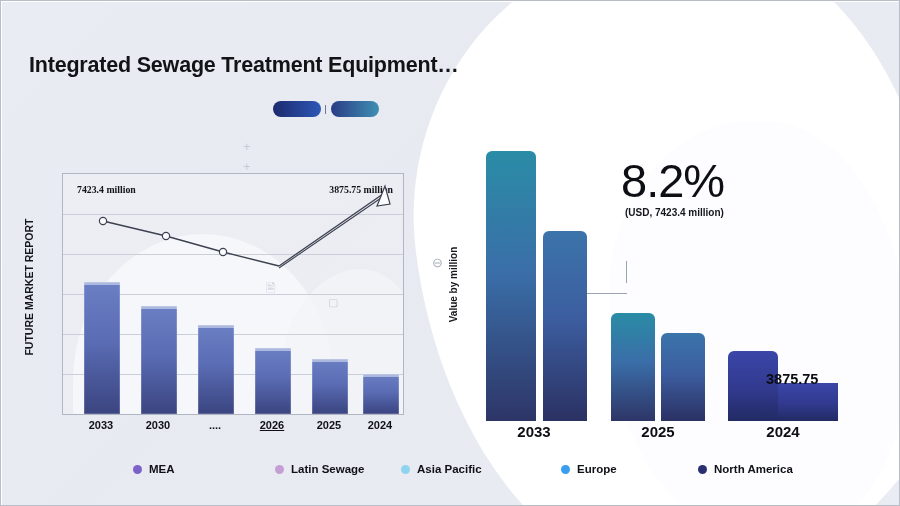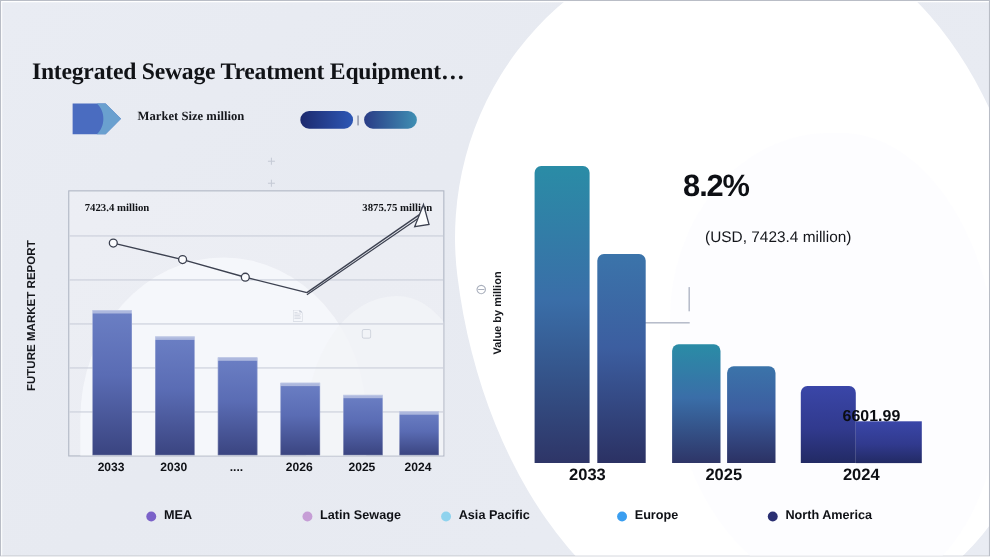--- a/index.html
+++ b/index.html
@@ -28,21 +28,21 @@
     z-index:1;
   }
   .swoosh2{
     position:absolute;right:-10px;top:120px;width:300px;height:420px;
     background:#fdfdff;
     border-radius:50% 50% 44% 56% / 42% 58% 46% 54%;
     z-index:1;opacity:.9;
   }
 
   
-  .hdr{position:absolute;left:0;top:0;width:900px;height:140px;z-index:5;font-family:Liberation Serif, serif;}
+  .hdr{position:absolute;left:0;top:0;width:900px;height:140px;z-index:5;}
   .title-left{
     position:absolute;left:28px;top:52px;width:450px;
     font-size:21.5px;font-weight:bold;color:#111317;letter-spacing:-.2px;
     white-space:nowrap;overflow:hidden;
   }
   .title-right{
     position:absolute;left:470px;top:52px;width:420px;text-align:center;
     font-size:21.5px;font-weight:bold;color:#111317;letter-spacing:-.3px;
     white-space:nowrap;
   }
@@ -103,25 +103,25 @@
   .mini-ico{position:absolute;font-size:9px;color:#c6cbd6;}
 
   
   .right-panel{position:absolute;left:420px;top:130px;width:480px;height:330px;z-index:5;}
   .ylabel-right{
     position:absolute;left:-33px;top:148px;width:130px;text-align:center;
     font-size:10px;font-weight:bold;color:#15171c;
     transform:rotate(-90deg);transform-origin:center center;white-space:nowrap;
   }
   .cagr{
-    position:absolute;left:200px;top:22px;font-size:28px;font-weight:bold;
+    position:absolute;left:200px;top:22px;font-size:47px;font-weight:normal;
     color:#0d0f14;letter-spacing:-1px;
   }
   .cagr-sub{
-    position:absolute;left:220px;top:76px;font-size:14px;font-weight:normal;color:#14161b;
+    position:absolute;left:204px;top:76px;font-size:10px;font-weight:bold;color:#14161b;
   }
   .rbars{position:absolute;left:40px;top:0;width:440px;height:290px;}
   .rbar{position:absolute;bottom:0;border-radius:6px 6px 0 0;}
   .teal{background:linear-gradient(180deg,#2a8ca6 0%,#3a6ea8 45%,#2e3567 100%);}
   .blue{background:linear-gradient(180deg,#3b74aa 0%,#3c5ea0 45%,#2b3163 100%);}
   .navy{background:linear-gradient(180deg,#3a46a8 0%,#313a8e 55%,#222a64 100%);}
   .rxlabels{position:absolute;left:40px;top:292px;width:440px;height:20px;}
   .rxlab{position:absolute;top:0;width:120px;text-align:center;font-size:15px;font-weight:bold;color:#0d0f14;}
   .val-label{
     position:absolute;left:345px;top:240px;font-size:14.5px;font-weight:bold;color:#0b0d12;
@@ -140,27 +140,20 @@
 <body>
 
 <div class="slide">
 
   <div class="swoosh"></div>
   <div class="swoosh2"></div>
 
   <div class="hdr">
     <div class="title-left">Integrated Sewage Treatment Equipment…</div>
 
-    <div class="logo-wrap">
-      <svg class="hexlogo" viewBox="0 0 60 34">
-        <path d="M8 3 L38 3 L52 17 L38 31 L8 31 L8 3 Z" fill="#4a6cc0"></path>
-        <path d="M38 3 L52 17 L38 31 L30 31 C38 24 38 10 30 3 Z" fill="#6aa0cf"></path>
-      </svg>
-      <div class="logo-text">Market Size million</div>
-    </div>
 
     <div class="pills">
       <span class="pill pill-a"></span>
       <span class="pill-sep"></span>
       <span class="pill pill-b"></span>
     </div>
   </div>
 
   <div class="left-panel">
 
@@ -202,21 +195,21 @@
         <circle cx="103" cy="62" r="3.6" fill="#fbfcfe" stroke="#3c4150" stroke-width="1.2"></circle>
         <circle cx="160" cy="78" r="3.6" fill="#fbfcfe" stroke="#3c4150" stroke-width="1.2"></circle>
         <path d="M322,12 L314,32 L327,30 Z" fill="#fbfcfe" stroke="#3c4150" stroke-width="1.2"></path>
       </svg>
     </div>
 
     <div class="xlabels">
       <div class="xlab" style="left:13px;">2033</div>
       <div class="xlab" style="left:70px;">2030</div>
       <div class="xlab" style="left:127px;">....</div>
-      <div class="xlab" style="left:184px;">2026</div>
+      <div class="xlab" style="left:184px;text-decoration:underline;">2026</div>
       <div class="xlab" style="left:241px;">2025</div>
       <div class="xlab" style="left:292px;">2024</div>
     </div>
   </div>
 
   <div class="right-panel">
 
     <div class="ylabel-right">Value by million</div>
     <span class="mini-ico" style="left:11px;top:124px;font-size:13px;color:#aab0bd;">⊖</span>
 
@@ -226,21 +219,21 @@
 
     <div class="rbars">
       <div class="rbar teal" style="left:25px;width:50px;height:270px;"></div>
       <div class="rbar blue" style="left:82px;width:44px;height:190px;"></div>
       <div class="rbar teal" style="left:150px;width:44px;height:108px;"></div>
       <div class="rbar blue" style="left:200px;width:44px;height:88px;"></div>
       <div class="rbar navy" style="left:267px;width:50px;height:70px;"></div>
       <div class="rbar navy" style="left:317px;width:60px;height:38px;border-radius:0 0 0 0;"></div>
     </div>
 
-    <div class="val-label">6601.99</div>
+    <div class="val-label">3875.75</div>
 
     <div class="rxlabels">
       <div class="rxlab" style="left:13px;">2033</div>
       <div class="rxlab" style="left:137px;">2025</div>
       <div class="rxlab" style="left:262px;">2024</div>
     </div>
   </div>
 
   <div class="legend">
     <div class="leg-item" style="left:90px;">

